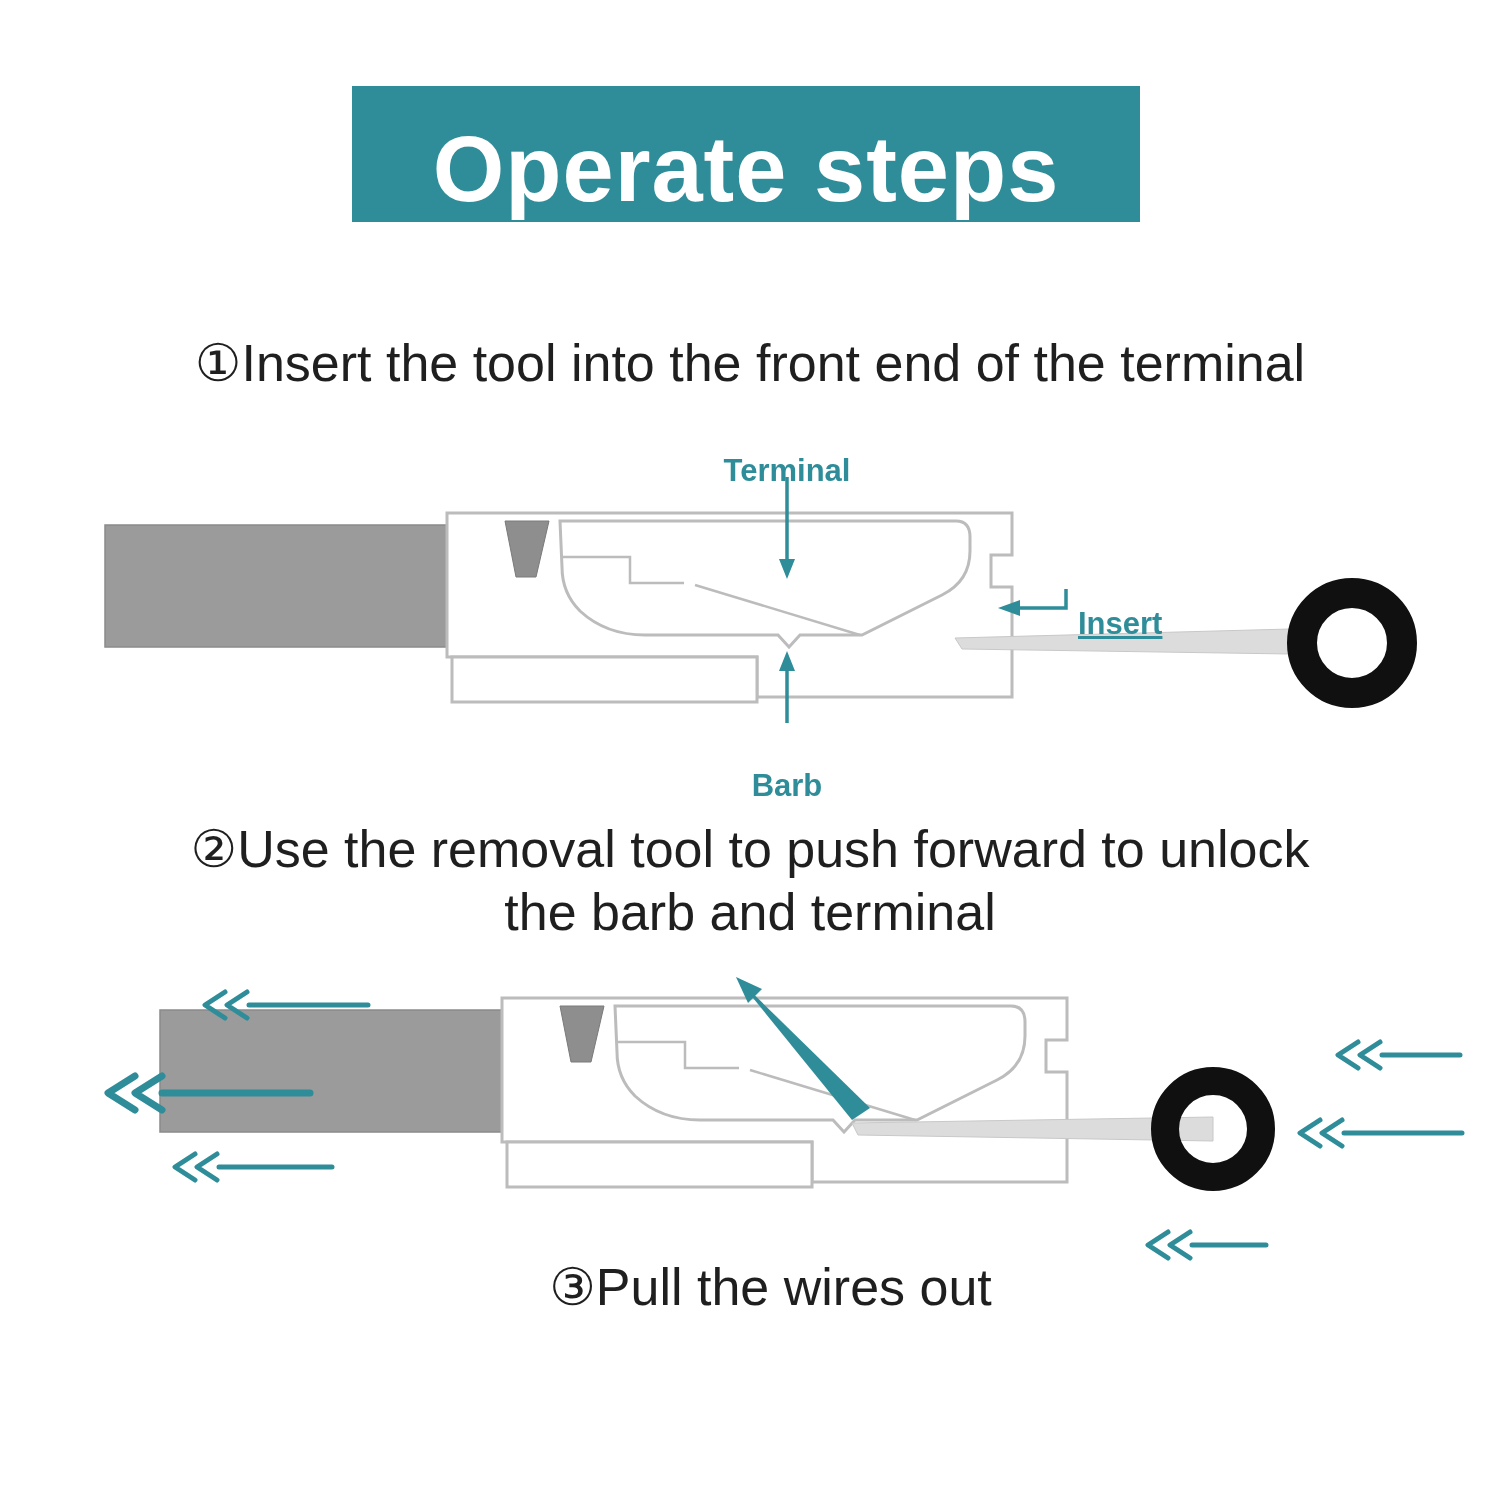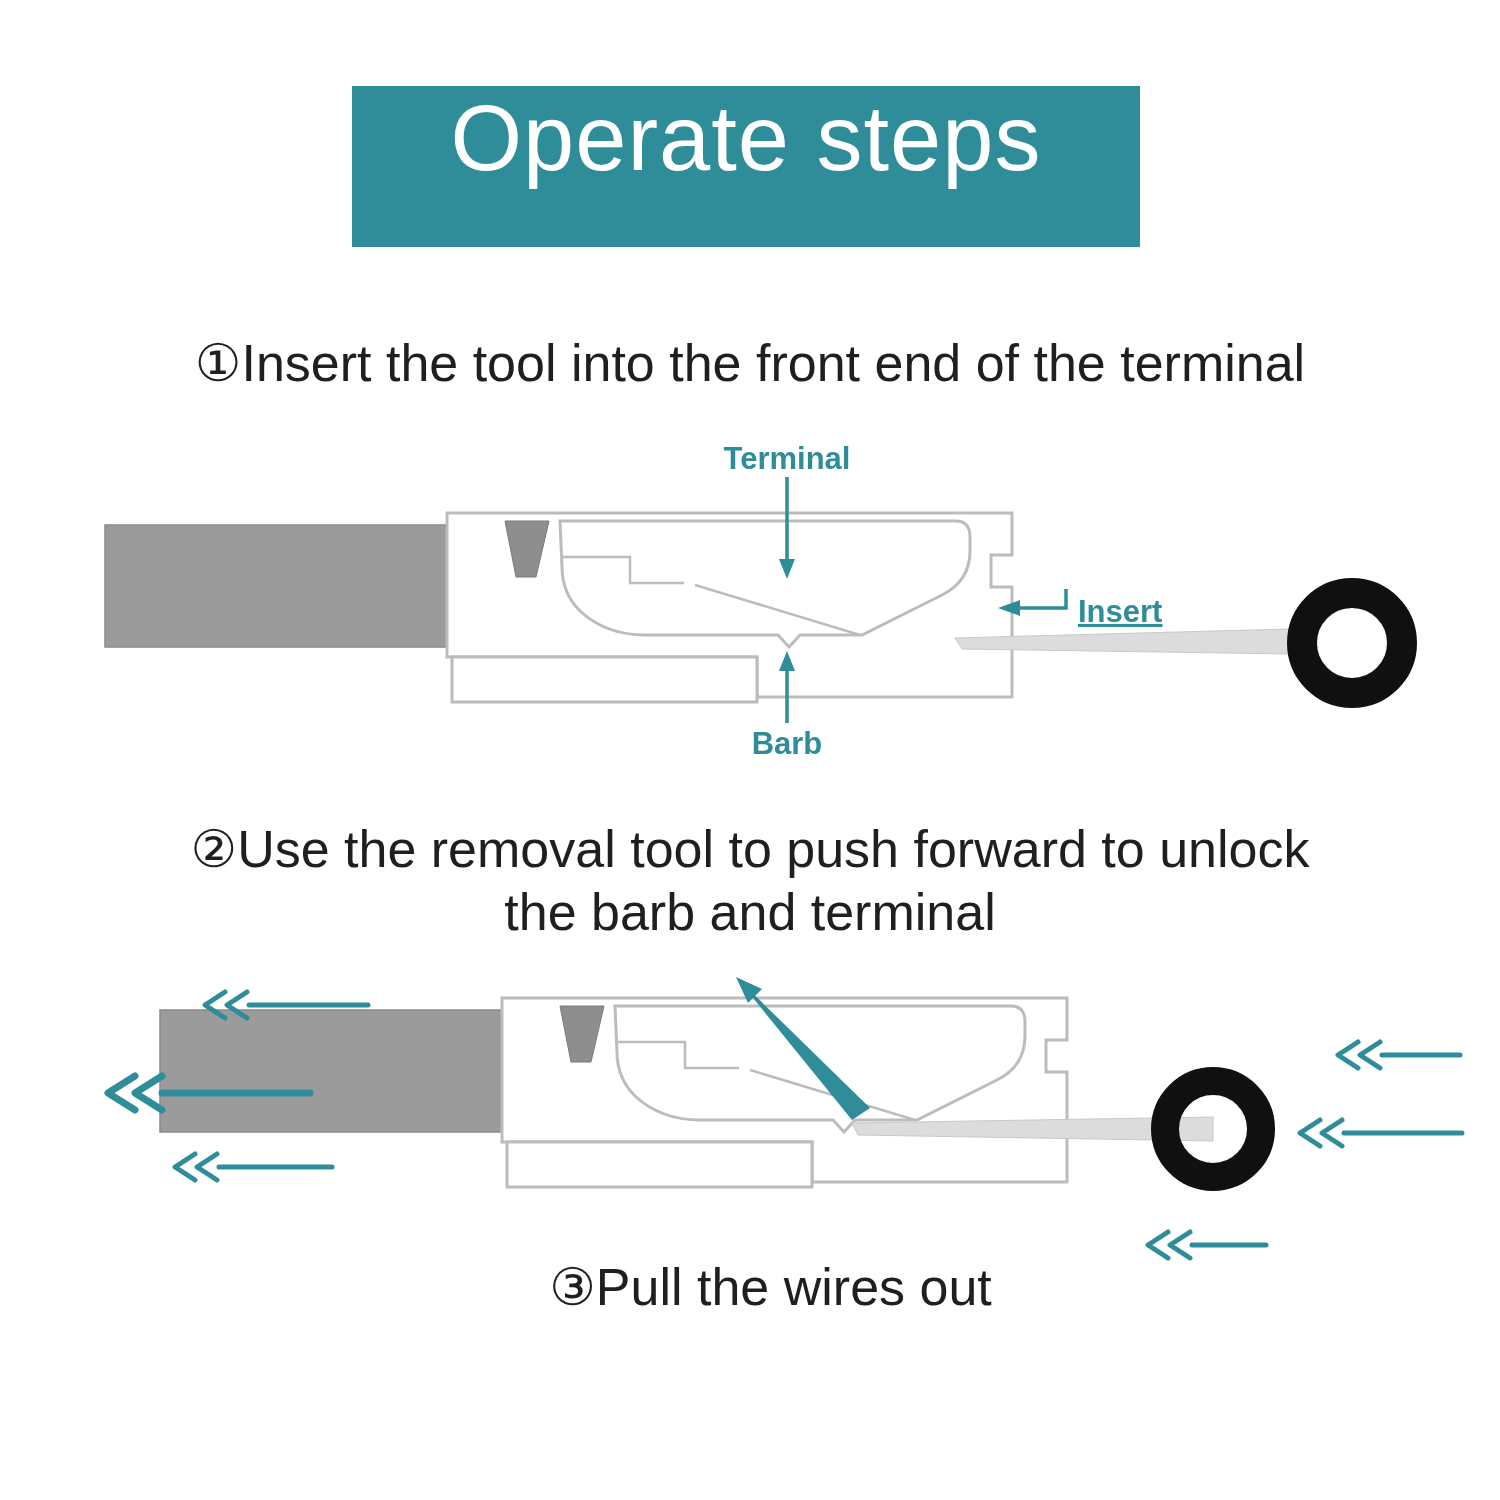--- a/index.html
+++ b/index.html
@@ -3,32 +3,32 @@
 <meta charset="utf-8">
 <style>
   :root{
     --accent:#2e8d99; --text:#1f1f1f; --banner_text:#ffffff;
     --cable_gray:#9b9b9b; --outline_gray:#bcbcbc; --needle_gray:#dcdcdc;
     --ring_black:#101010; --background:#ffffff;
   }
   *{margin:0;padding:0;box-sizing:border-box;}
   html,body{width:1500px;height:1500px;}
   body{background:var(--background);font-family:"Liberation Sans","DejaVu Sans",sans-serif;position:relative;overflow:hidden;}
-  .banner{position:absolute;left:352px;top:86px;width:788px;height:161px;background:var(--accent);color:var(--banner_text);font-size:92px;font-weight:400;display:flex;align-items:flex-start;justify-content:center;letter-spacing:1px;}
+  .banner{position:absolute;left:352px;top:86px;width:788px;height:136px;background:var(--accent);color:var(--banner_text);font-size:92px;font-weight:700;display:flex;align-items:flex-end;justify-content:center;letter-spacing:1px;}
   .step{position:absolute;left:50%;transform:translateX(-50%);width:1277px;text-align:center;color:var(--text);font-size:52px;line-height:1.22;}
   .step-1{top:332px;}
   .step-2{top:818px;width:1150px;}
   .step-3{top:1256px;padding-left:41px;}
   .diagram{position:absolute;left:0;width:1500px;height:370px;}
   #diagram1{top:425px;}
   #diagram2{top:945px;}
-  .dlabel{position:absolute;color:var(--accent);font-weight:700;font-size:31px;}
+  .dlabel{position:absolute;color:var(--accent);font-weight:700;font-size:31px;margin-top:12px;}
   .lbl-terminal{left:687px;top:441px;width:200px;text-align:center;}
   .lbl-insert{left:1078px;top:594px;text-decoration:underline;}
-  .lbl-barb{left:735px;top:726px;width:104px;text-align:center;}
+  .lbl-barb{left:735px;top:756px;width:104px;text-align:center;}
   .outline{fill:#ffffff;stroke:var(--outline_gray);stroke-width:3;}
   .innerline{fill:none;stroke:var(--outline_gray);stroke-width:2.5;}
   .cable{fill:var(--cable_gray);stroke:#8b8b8b;stroke-width:1.5;}
   .crimp{fill:#8e8e8e;stroke:#7a7a7a;stroke-width:1;}
   .needle{fill:var(--needle_gray);stroke:#c8c8c8;stroke-width:1;}
   .ring{fill:none;stroke:var(--ring_black);}
   .teal-line{stroke:var(--accent);stroke-width:3.5;fill:none;}
   .teal-fill{fill:var(--accent);}
   .arrow{stroke:var(--accent);stroke-width:5;fill:none;stroke-linecap:round;stroke-linejoin:round;}
   .arrow-big{stroke-width:7;}

